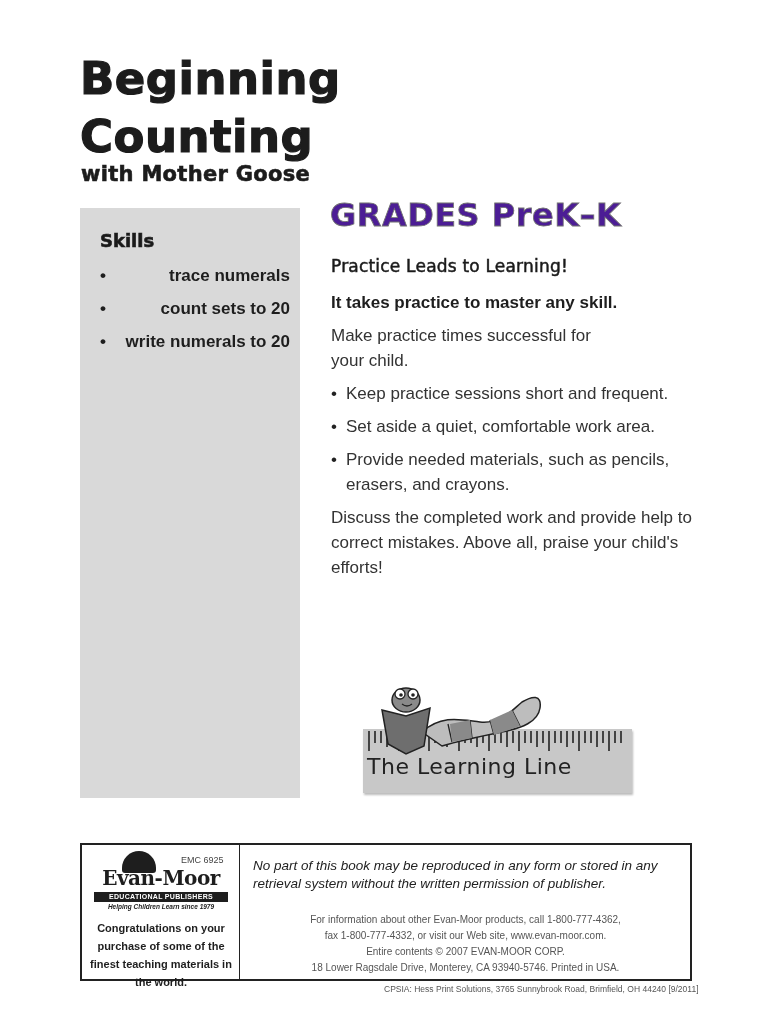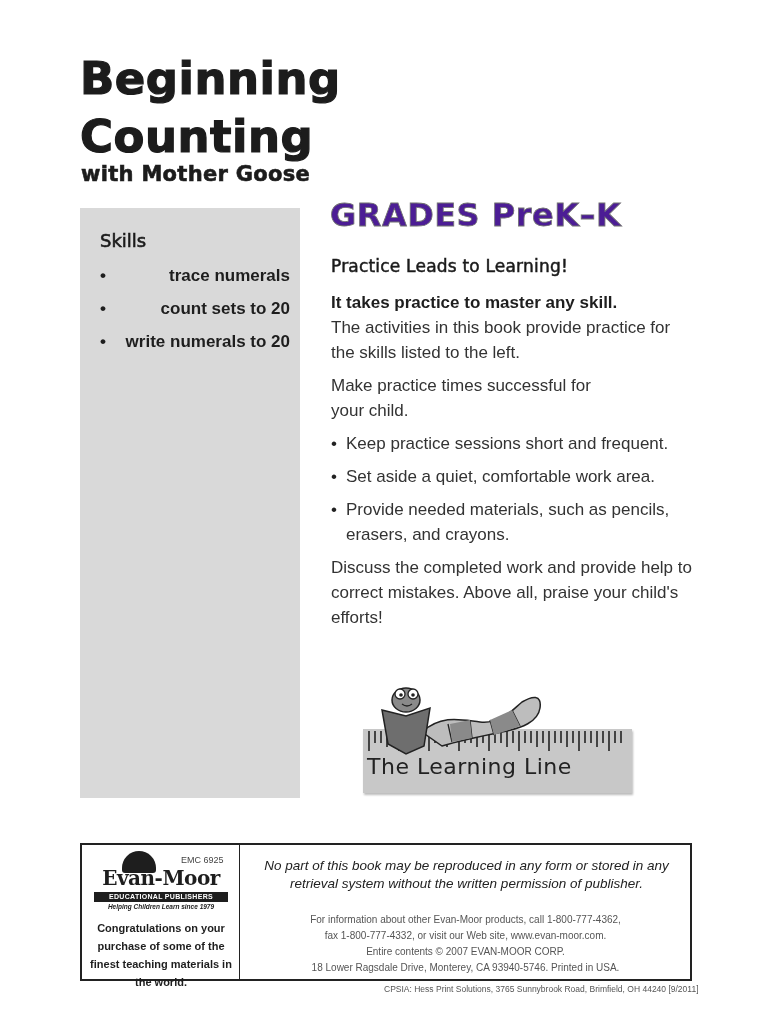--- a/index.html
+++ b/index.html
@@ -17,21 +17,21 @@
     font-family: "DejaVu Sans", sans-serif; font-weight: bold; font-size: 21px;
     color: #1c1c1c; -webkit-text-stroke: 0.6px #1c1c1c; letter-spacing: 0.3px;
   }
 
   .skills-box {
     position: absolute; left: 80px; top: 208px; width: 220px; height: 590px;
     background: #d9d9d9;
   }
   .skills-title {
     position: absolute; left: 20px; top: 22px;
-    font-family: "DejaVu Sans", sans-serif; font-weight: normal; font-size: 18px; text-align: right;
+    font-family: "DejaVu Sans", sans-serif; font-weight: bold; font-size: 18px; text-align: right;
     -webkit-text-stroke: 0.6px #1c1c1c;
   }
   .skills-list { position: absolute; left: 20px; top: 56px; width: 190px; list-style: none; }
   .skills-list li {
     position: relative; padding-left: 16px; font-weight: bold; font-size: 17px;
     line-height: 24px; margin-bottom: 9px; color: #1e1e1e; text-align: right;
   }
   .skills-list li::before { content: "•"; position: absolute; left: 0; top: 0; }
 
   .grades {
@@ -87,21 +87,21 @@
   .logo-tag {
     position: absolute; left: 8px; top: 58px; width: 142px; text-align: center;
     font-size: 6.5px; font-style: italic; font-weight: bold; color: #222;
   }
   .congrats {
     position: absolute; left: 4px; top: 74px; width: 150px; text-align: center;
     font-size: 11px; font-weight: bold; line-height: 18px; color: #1e1e1e;
   }
   .footer-right { position: absolute; left: 159px; top: 0; width: 449px; height: 100%; }
   .notice {
-    position: absolute; left: 5px; top: 12px; width: 441px; text-align: center;
+    position: absolute; left: 12px; top: 12px; width: 441px; text-align: left;
     font-style: italic; font-size: 13.5px; line-height: 18px; color: #222;
   }
   .info {
     position: absolute; left: 4px; top: 67px; width: 441px; text-align: center;
     font-size: 10px; line-height: 16px; color: #555;
   }
   .cpsia {
     position: absolute; left: 384px; top: 984px; font-size: 8.5px; color: #555;
   }
 </style>
@@ -122,21 +122,20 @@
     <li>write numerals to 20</li>
   </ul>
 </div>
 
 <div class="grades">GRADES PreK–K</div>
 <div class="practice-heading">Practice Leads to Learning!</div>
 
 <div class="body-col">
   <div class="para">
     <div class="lead">It takes practice to master any skill.</div>
-    <div style="width:340px;">The activities in this book provide practice for the skills listed to the left.</div>
   </div>
   <div class="para" style="width:290px;">Make practice times successful for your child.</div>
   <ul class="tips">
     <li>Keep practice sessions short and frequent.</li>
     <li>Set aside a quiet, comfortable work area.</li>
     <li style="width:370px;">Provide needed materials, such as pencils, erasers, and crayons.</li>
   </ul>
   <div class="para" style="width:375px;">Discuss the completed work and provide help to correct mistakes. Above all, praise your child's efforts!</div>
 </div>
 

